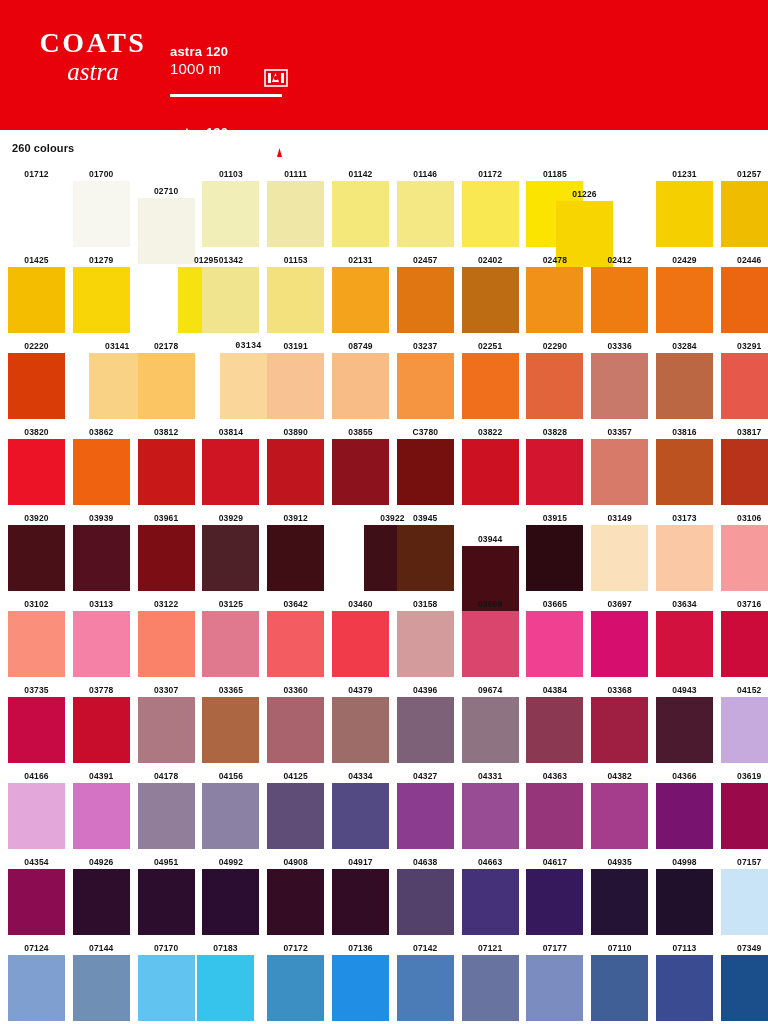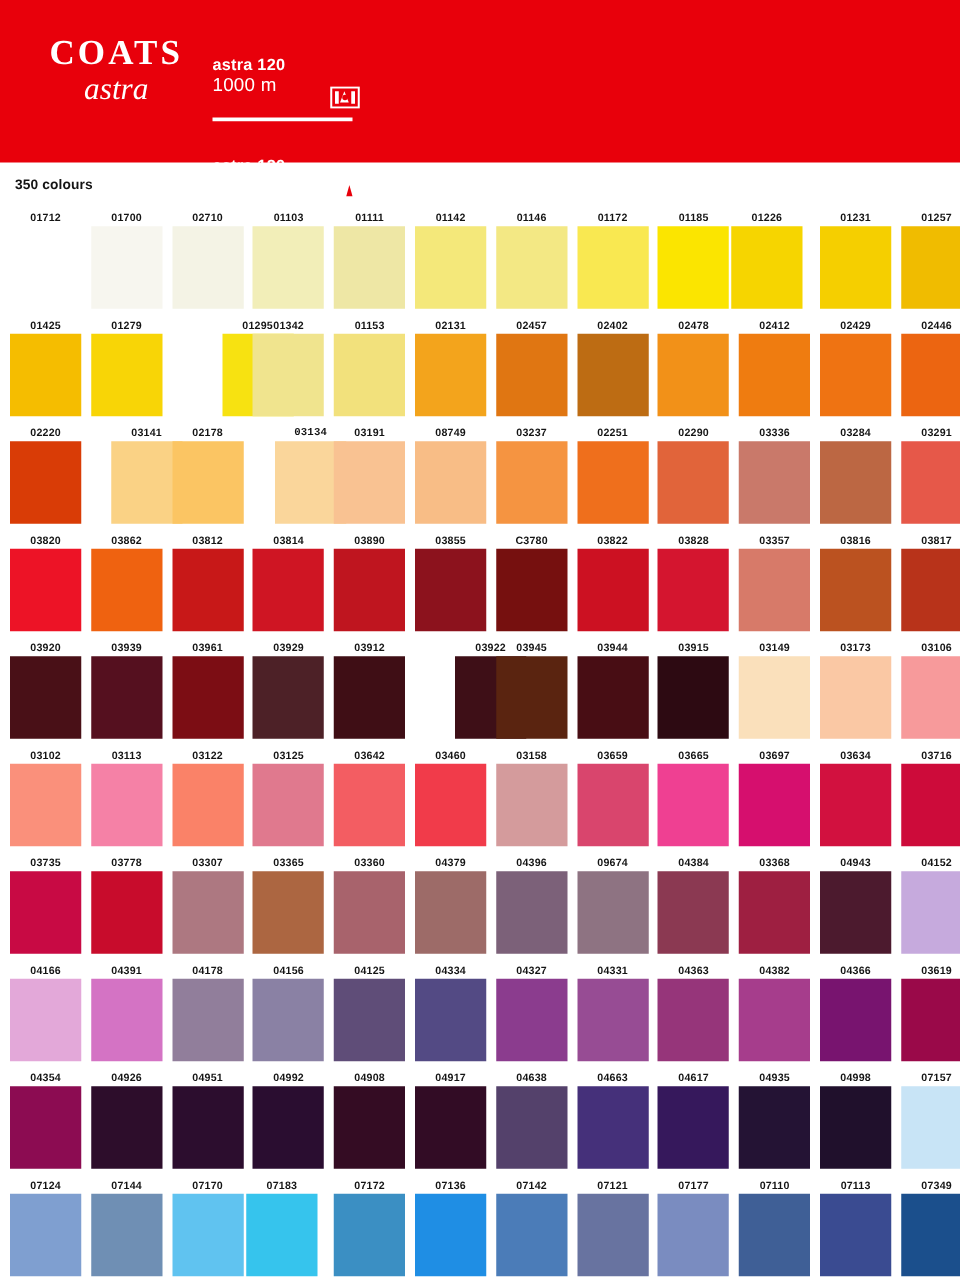--- a/index.html
+++ b/index.html
@@ -167,33 +167,33 @@
           <path d="M8.5 5 L13 25 L4 25 Z" fill="#ffffff"></path>
           <rect x="4" y="25" width="9" height="2.2" fill="#ffffff"></rect>
           <path d="M8.5 10 L11 19 L6 19 Z" fill="#e8000b"></path>
         </svg>
       </span>
     </div>
 
   </div>
 </div>
 
-<div id="colours-count">350 colours</div>
+<div id="colours-count">260 colours</div>
 
 <div id="swatch-grid">
     <div class="swatch-row">
       <div class="swatch-cell" style="left: 8px;">
         <div class="swatch-code">01712</div>
         <div class="swatch-chip" style="background: rgb(255, 255, 255);"></div>
       </div>
       <div class="swatch-cell" style="left: 72.8px;">
         <div class="swatch-code">01700</div>
         <div class="swatch-chip" style="background: rgb(247, 246, 239);"></div>
       </div>
-      <div class="swatch-cell" style="left: 137.6px;">
+      <div class="swatch-cell" style="left: 137.6px; margin-top: 17px;">
         <div class="swatch-code">02710</div>
         <div class="swatch-chip" style="background: rgb(244, 243, 229);"></div>
       </div>
       <div class="swatch-cell" style="left: 202.4px;">
         <div class="swatch-code">01103</div>
         <div class="swatch-chip" style="background: rgb(242, 238, 184);"></div>
       </div>
       <div class="swatch-cell" style="left: 267.2px;">
         <div class="swatch-code">01111</div>
         <div class="swatch-chip" style="background: rgb(238, 231, 165);"></div>
@@ -207,21 +207,21 @@
         <div class="swatch-chip" style="background: rgb(243, 232, 132);"></div>
       </div>
       <div class="swatch-cell" style="left: 461.6px;">
         <div class="swatch-code">01172</div>
         <div class="swatch-chip" style="background: rgb(249, 232, 81);"></div>
       </div>
       <div class="swatch-cell" style="left: 526.4px;">
         <div class="swatch-code">01185</div>
         <div class="swatch-chip" style="background: rgb(251, 229, 0);"></div>
       </div>
-      <div class="swatch-cell" style="left: 585px;">
+      <div class="swatch-cell" style="left: 556px; margin-top: 20px;">
         <div class="swatch-code">01226</div>
         <div class="swatch-chip" style="background: rgb(246, 213, 0);"></div>
       </div>
       <div class="swatch-cell" style="left: 656px;">
         <div class="swatch-code">01231</div>
         <div class="swatch-chip" style="background: rgb(245, 207, 0);"></div>
       </div>
       <div class="swatch-cell" style="left: 720.8px;">
         <div class="swatch-code">01257</div>
         <div class="swatch-chip" style="background: rgb(240, 188, 0);"></div>
@@ -399,21 +399,21 @@
         <div class="swatch-chip" style="background: rgb(63, 14, 21);"></div>
       </div>
       <div class="swatch-cell" style="left: 332px; margin-left: 32px;">
         <div class="swatch-code">03922</div>
         <div class="swatch-chip" style="background: rgb(62, 15, 23);"></div>
       </div>
       <div class="swatch-cell" style="left: 396.8px;">
         <div class="swatch-code">03945</div>
         <div class="swatch-chip" style="background: rgb(90, 36, 16);"></div>
       </div>
-      <div class="swatch-cell" style="left: 461.6px;">
+      <div class="swatch-cell" style="left: 461.6px; margin-top: 21px;">
         <div class="swatch-code">03944</div>
         <div class="swatch-chip" style="background: rgb(72, 13, 20);"></div>
       </div>
       <div class="swatch-cell" style="left: 526.4px;">
         <div class="swatch-code">03915</div>
         <div class="swatch-chip" style="background: rgb(45, 10, 18);"></div>
       </div>
       <div class="swatch-cell" style="left: 591.2px;">
         <div class="swatch-code">03149</div>
         <div class="swatch-chip" style="background: rgb(250, 224, 187);"></div>

